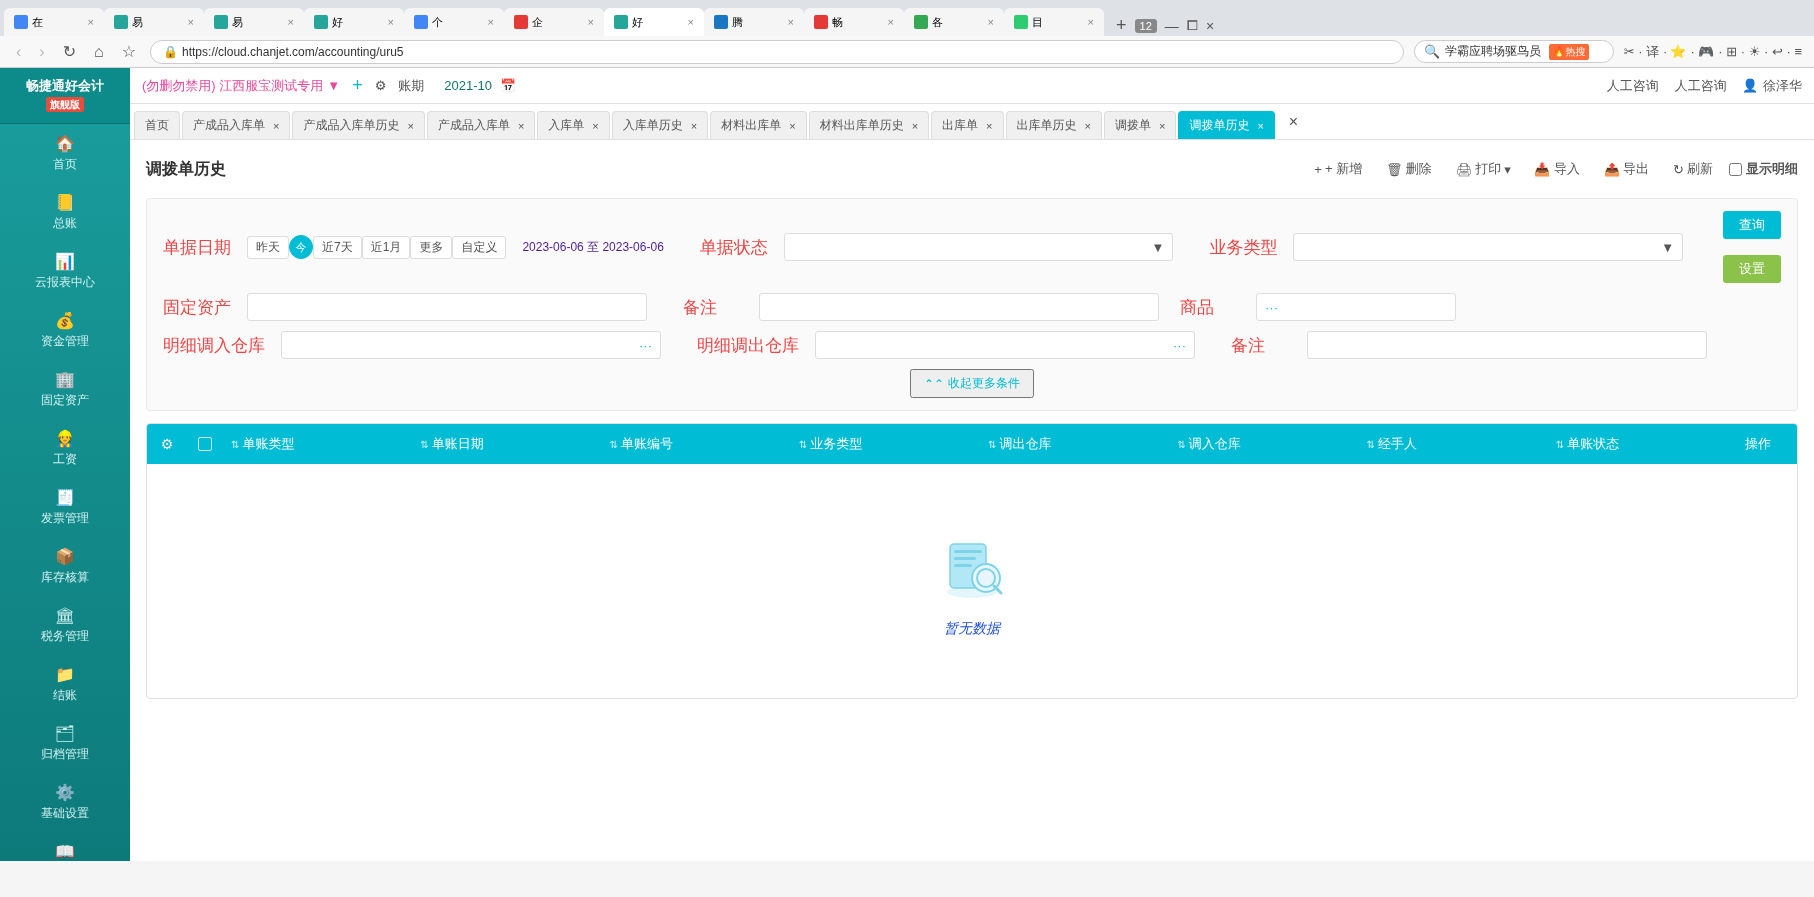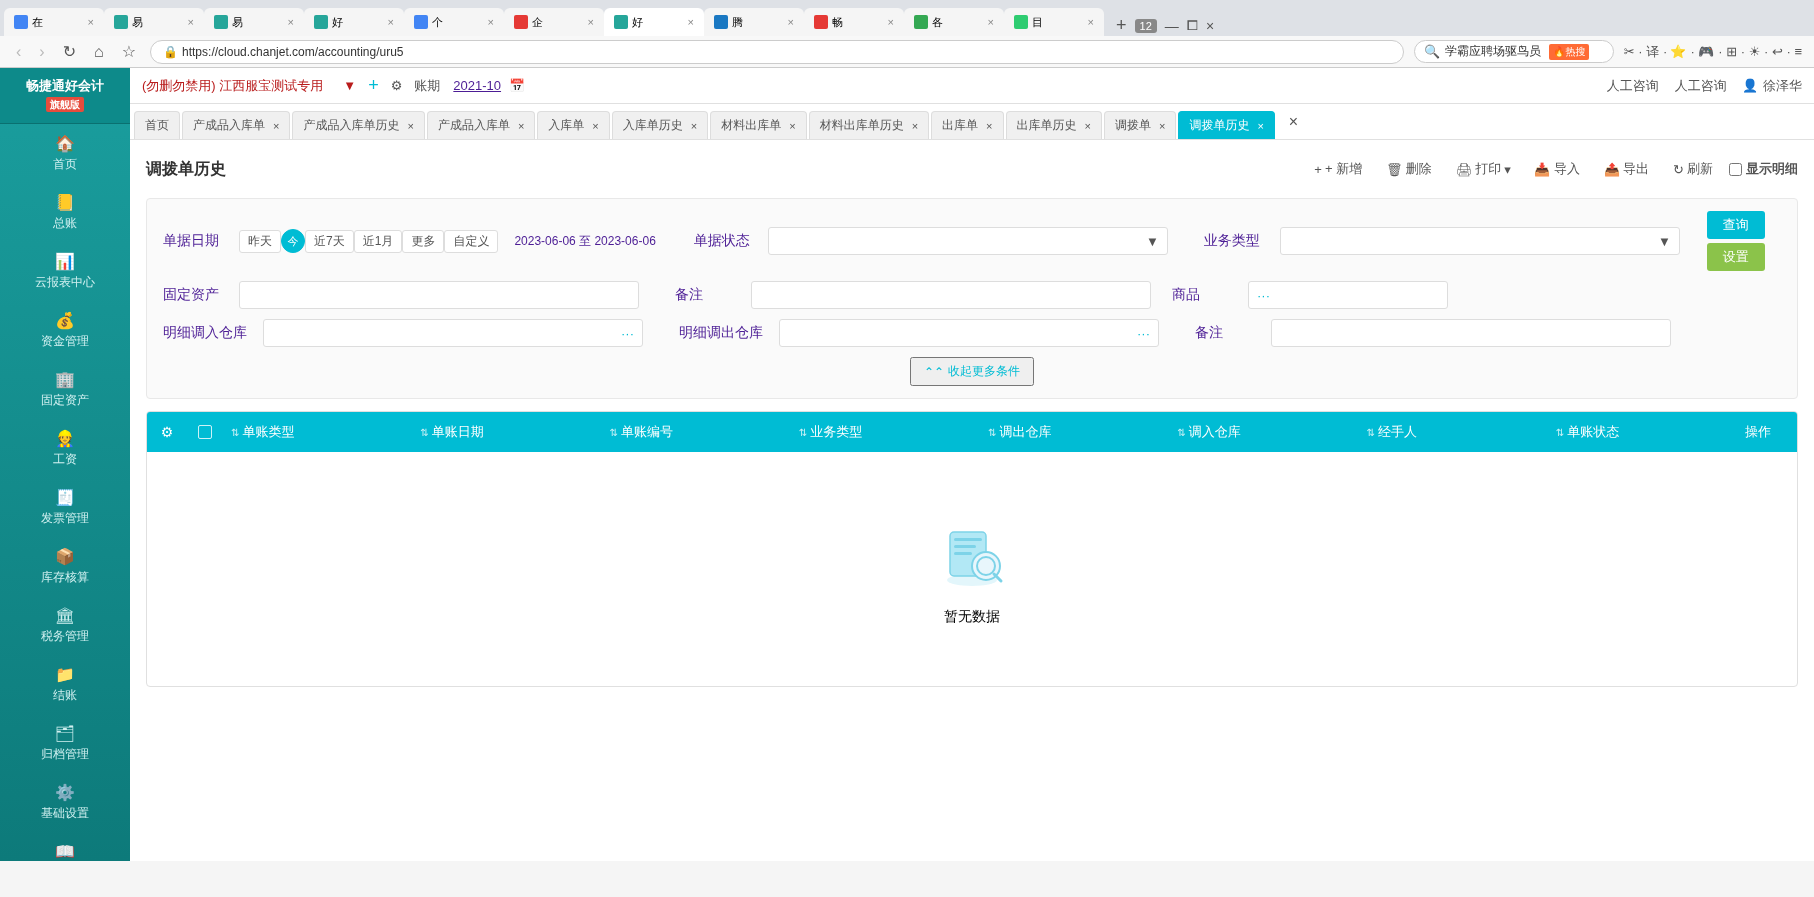--- a/index.html
+++ b/index.html
@@ -26,21 +26,21 @@
     .sidebar-logo-sub { font-size: 10px; background: #e74c3c; color: #fff; padding: 1px 4px; border-radius: 2px; display: inline-block; margin-top: 2px; }
     .sidebar-item { width: 100%; display: flex; flex-direction: column; align-items: center; padding: 10px 0; cursor: pointer; color: #d0f0f0; gap: 3px; }
     .sidebar-item-icon { font-size: 16px; }
     .sidebar-item-label { font-size: 12px; }
     
     
     .main-content { flex: 1; display: flex; flex-direction: column; overflow: hidden; background: #f0f0f0; }
     
     
     .top-bar { background: #fff; height: 36px; display: flex; align-items: center; padding: 0 12px; gap: 12px; border-bottom: 1px solid #e0e0e0; font-size: 13px; }
-    .company-selector { display: flex; align-items: center; gap: 20px; cursor: pointer; color: #b91c1c; }
+    .company-selector { display: flex; align-items: center; gap: 4px; cursor: pointer; color: #ec4899; }
     .period-selector { display: flex; align-items: center; gap: 4px; color: #555; }
     .top-bar-right { margin-left: auto; display: flex; align-items: center; gap: 16px; color: #555; }
     .top-bar-user { display: flex; align-items: center; gap: 4px; color: #555; cursor: pointer; }
     
     
     .tab-bar { background: #fff; height: 36px; display: flex; align-items: flex-end; padding: 0 0 0 4px; border-bottom: 1px solid #e0e0e0; overflow-x: auto; overflow-y: hidden; }
     .tab-bar::-webkit-scrollbar { height: 3px; }
     .app-tab { height: 28px; display: flex; align-items: center; padding: 0 10px; font-size: 12px; border-radius: 4px 4px 0 0; cursor: pointer; white-space: nowrap; background: #f0f0f0; border: 1px solid #ddd; border-bottom: none; margin-right: 2px; color: #555; gap: 4px; }
     .app-tab.active { background: #00bcd4; color: #fff; border-color: #00bcd4; }
     .app-tab-close { font-size: 11px; margin-left: 4px; }
@@ -51,21 +51,21 @@
     
     .page-title { font-size: 16px; font-weight: bold; color: #333; margin-bottom: 16px; display: flex; align-items: center; justify-content: space-between; }
     .page-actions { display: flex; align-items: center; gap: 8px; }
     .action-btn { display: flex; align-items: center; gap: 3px; padding: 4px 8px; border: none; background: none; cursor: pointer; color: #555; font-size: 13px; }
     .display-toggle { display: flex; align-items: center; gap: 4px; color: #555; font-size: 13px; }
     
     
     .filter-area { background: #fafafa; border: 1px solid #e8e8e8; border-radius: 4px; padding: 12px 16px; margin-bottom: 12px; }
     .filter-row { display: flex; align-items: center; gap: 16px; margin-bottom: 10px; }
     .filter-row:last-child { margin-bottom: 0; }
-    .filter-label { color: #4c1d95; white-space: nowrap; min-width: 60px; font-size: 14px; }
+    .filter-label { color: #ef4444; white-space: nowrap; min-width: 60px; font-size: 17px; }
     .filter-date-btns { display: flex; align-items: center; gap: 0; }
     .date-btn { padding: 2px 8px; border: 1px solid #ddd; border-radius: 3px; cursor: pointer; background: #fff; font-size: 12px; color: #555; }
     .date-btn.active { background: #00bcd4; color: #fff; border-color: #00bcd4; border-radius: 50%; width: 24px; height: 24px; display: flex; align-items: center; justify-content: center; padding: 0; font-size: 11px; }
     .date-range-text { font-size: 12px; color: #4c1d95; }
     .filter-select { flex: 1; height: 28px; border: 1px solid #ddd; border-radius: 3px; background: #fff; padding: 0 8px; font-size: 13px; color: #555; display: flex; align-items: center; justify-content: space-between; cursor: pointer; max-width: 400px; }
     .filter-input { flex: 1; height: 28px; border: 1px solid #ddd; border-radius: 3px; background: #fff; padding: 0 8px; font-size: 13px; color: #555; max-width: 400px; outline: none; }
     .query-btn { background: #00bcd4; color: #fff; border: none; padding: 5px 16px; border-radius: 3px; cursor: pointer; font-size: 13px; }
     .settings-btn { background: #8bc34a; color: #fff; border: none; padding: 5px 16px; border-radius: 3px; cursor: pointer; font-size: 13px; }
     .collapse-btn { display: flex; align-items: center; gap: 4px; color: #00bcd4; cursor: pointer; font-size: 12px; padding: 4px 12px; }
     .filter-more { display: flex; justify-content: center; }
@@ -84,21 +84,21 @@
     .th-cell.to-wh { flex: 1; min-width: 80px; }
     .th-cell.handler { flex: 1; min-width: 80px; }
     .th-cell.bill-status { flex: 1; min-width: 80px; }
     .th-cell.operations { width: 60px; text-align: right; }
     .sort-icon { font-size: 10px; opacity: 0.8; }
     .checkbox-control { width: 14px; height: 14px; border: 1px solid rgba(255,255,255,0.8); border-radius: 2px; background: transparent; }
     
     
     .empty-state { display: flex; flex-direction: column; align-items: center; justify-content: center; padding: 60px 0; color: #999; }
     .empty-icon { width: 80px; height: 80px; margin-bottom: 16px; }
-    .empty-text { font-size: 14px; color: #000000; }
+    .empty-text { font-size: 14px; color: #1d4ed8; font-style: italic; }
     
     
     .gear-icon-white { color: #fff; font-size: 14px; }
   </style>
 </head>
 <body>
 
 <div class="browser-tabs">
   <div class="browser-tab">
     <div class="browser-tab-icon" style="background:#4285f4;"></div>
@@ -251,21 +251,21 @@
 
     <div class="top-bar">
       <div class="company-selector">
         <span>(勿删勿禁用) 江西服宝测试专用</span>
         <span>▼</span>
       </div>
       <span style="color:#00bcd4;cursor:pointer;font-size:18px;">+</span>
       <span style="color:#555;cursor:pointer;">⚙</span>
       <div class="period-selector">
         <span>账期</span>
-        <span style="color:#4c1d95;margin-left:9px;text-decoration:underline;">2021-10</span>
+        <span style="color:#0f766e;margin-left:16px;">2021-10</span>
         <span style="margin-left:4px;">📅</span>
       </div>
       <div class="top-bar-right">
         <span style="cursor:pointer;display:flex;align-items:center;gap:3px;">人工咨询</span>
         <span style="cursor:pointer;">人工咨询</span>
         <div class="top-bar-user">
           <span>👤</span>
           <span>徐泽华</span>
         </div>
       </div>
@@ -378,21 +378,21 @@
             <span></span>
             <span>▼</span>
           </div>
 
           <span class="filter-label" style="margin-left:20px;">业务类型</span>
           <div class="filter-select" style="min-width:300px;">
             <span></span>
             <span>▼</span>
           </div>
 
-          <div style="display:flex;flex-direction:column;gap:4px;margin-left:11px;">
+          <div style="display:flex;flex-direction:column;gap:16px;margin-left:24px;">
             <button class="query-btn">查询</button>
             <button class="settings-btn">设置</button>
           </div>
         </div>
 
         <div class="filter-row">
           <span class="filter-label">固定资产</span>
           <input class="filter-input" style="width: 380px;" type="text" value="">
           <span class="filter-label" style="margin-left:20px;">备注</span>
           <input class="filter-input" style="width: 380px;" type="text" value="">

